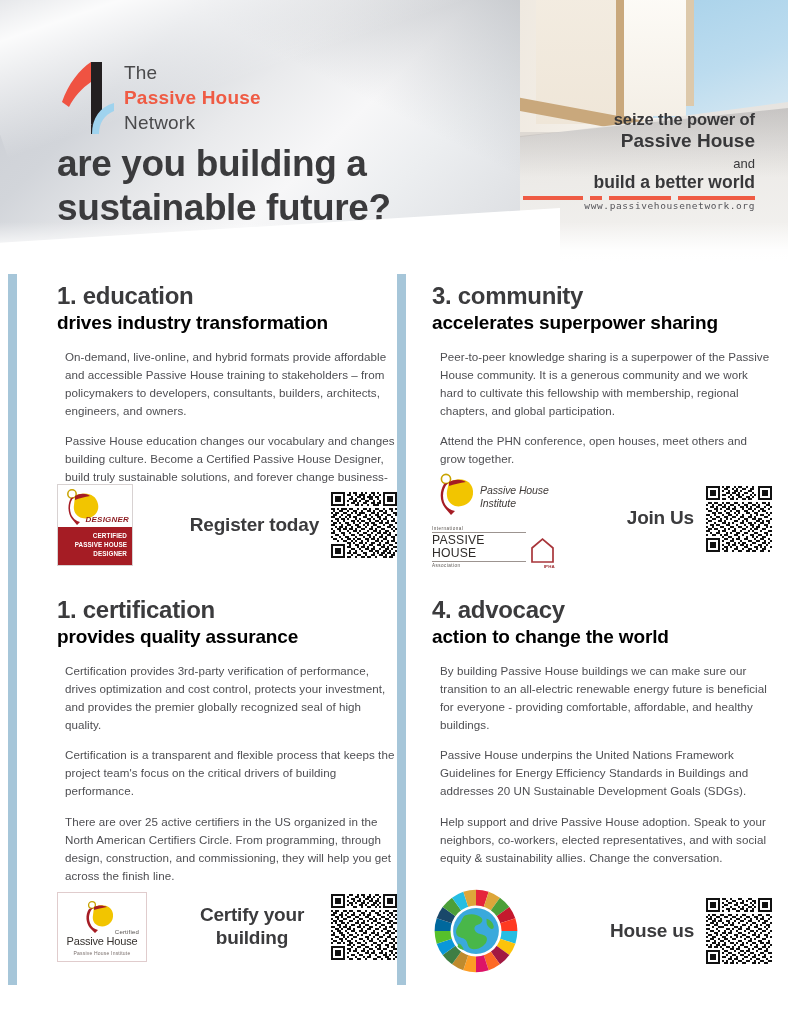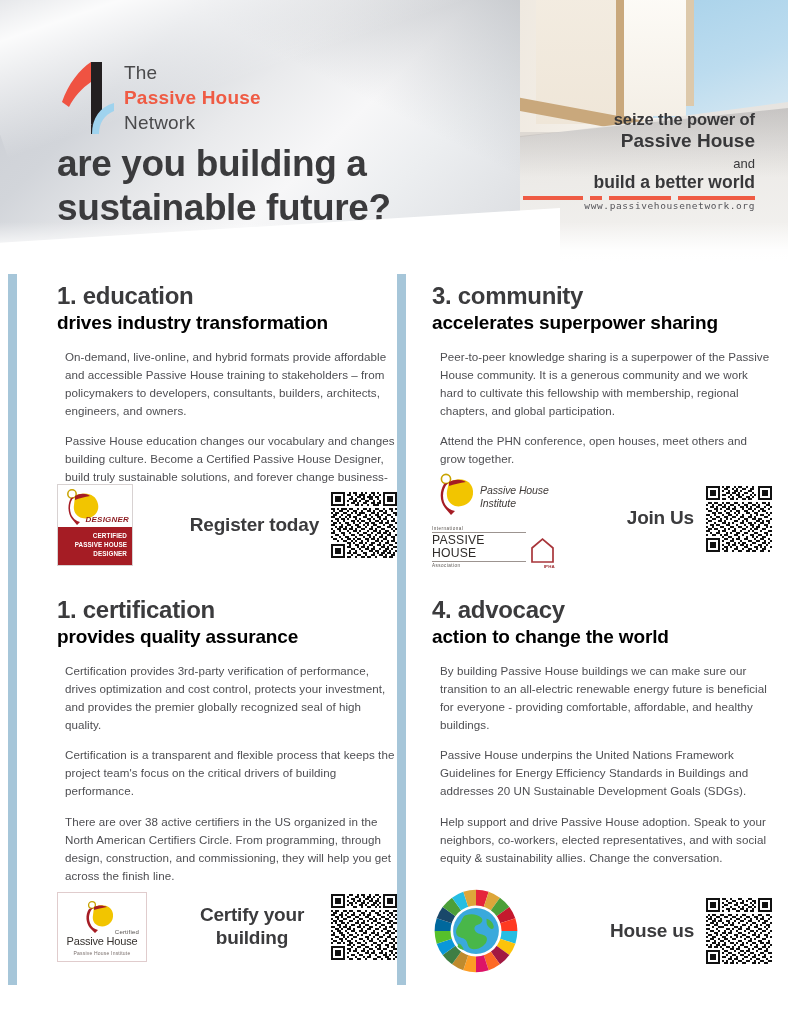--- a/index.html
+++ b/index.html
@@ -584,21 +584,21 @@
         </g>
       </svg>
     </div>
   </div>
 
   <div class="col col-left" style="top:334px;">
     <h2 class="sec-num">1. certification</h2>
     <h3 class="sec-sub">provides quality assurance</h3>
     <p class="para">Certification provides 3rd-party verification of performance, drives optimization and cost control, protects your investment, and provides the premier globally recognized seal of high quality.</p>
     <p class="para">Certification is a transparent and flexible process that keeps the project team's focus on the critical drivers of building performance.</p>
-    <p class="para">There are over 38 active certifiers in the US organized in the North American Certifiers Circle. From programming, through design, construction, and commissioning, they will help you get across the finish line.</p>
+    <p class="para">There are over 25 active certifiers in the US organized in the North American Certifiers Circle. From programming, through design, construction, and commissioning, they will help you get across the finish line.</p>
   </div>
 
   <div class="sec-foot" style="left:57px; top:630px;">
     <div class="badge-slot">
       <div class="badge-cph">
         <div class="badge-cph-mark">
           <svg width="68" height="36" viewBox="0 0 68 36">
             <circle cx="24" cy="6" r="3.4" fill="none" stroke="#c8a300" stroke-width="1.3"></circle>
             <path d="M26 8 C35 4 44 7 45 15 C46 24 38 29 31 27 C26 25.5 24 21 25 16 Z" fill="#f2c500"></path>
             <path d="M25 9 C21 13 20 19 22 24 C23.5 28 26 30 30 31 L27 34 L22 29 C18 24 17 16 21 10 Z" fill="#a51c24"></path>

